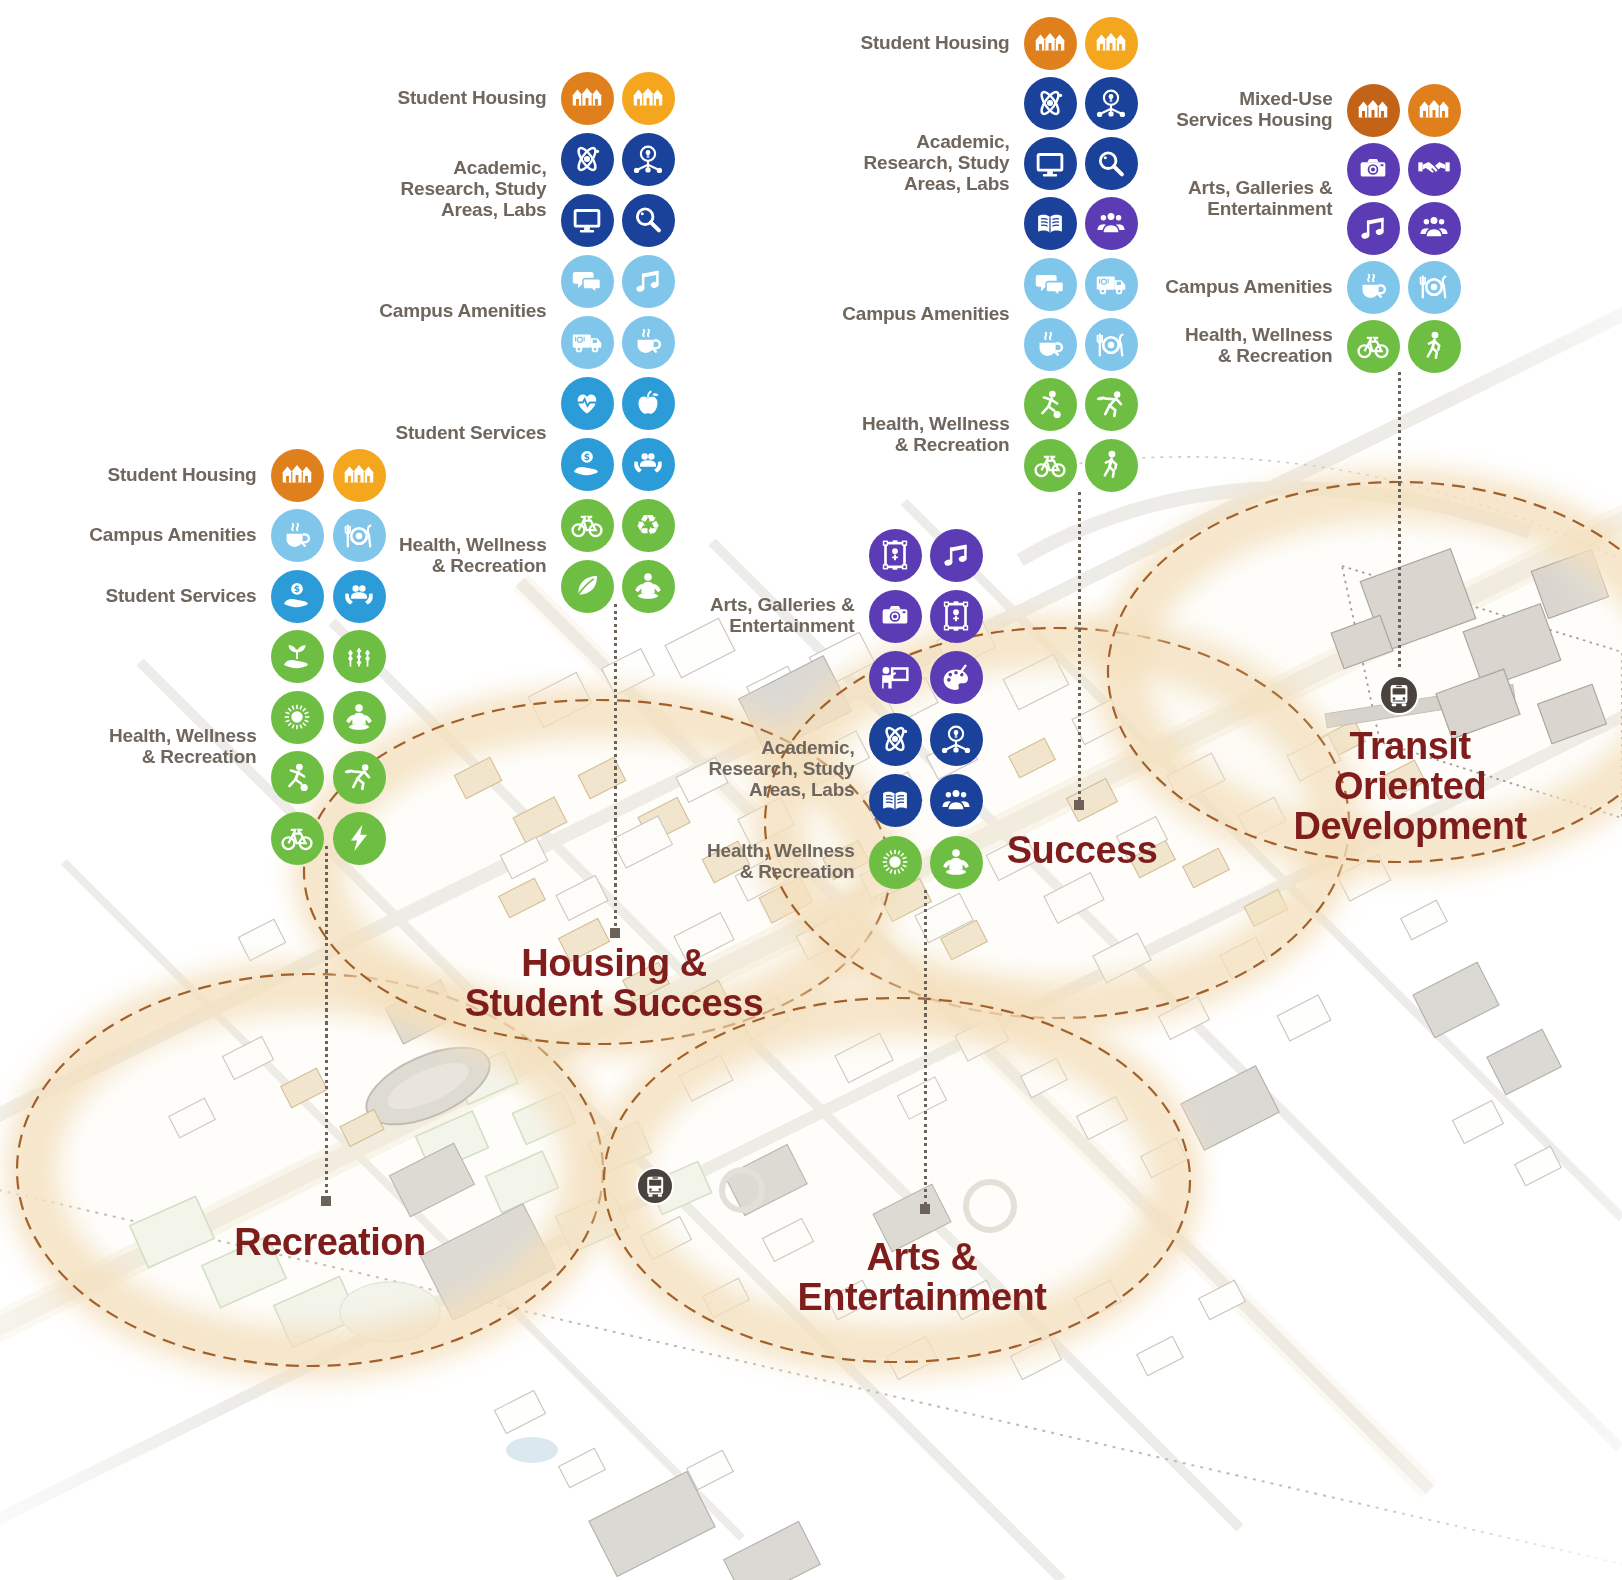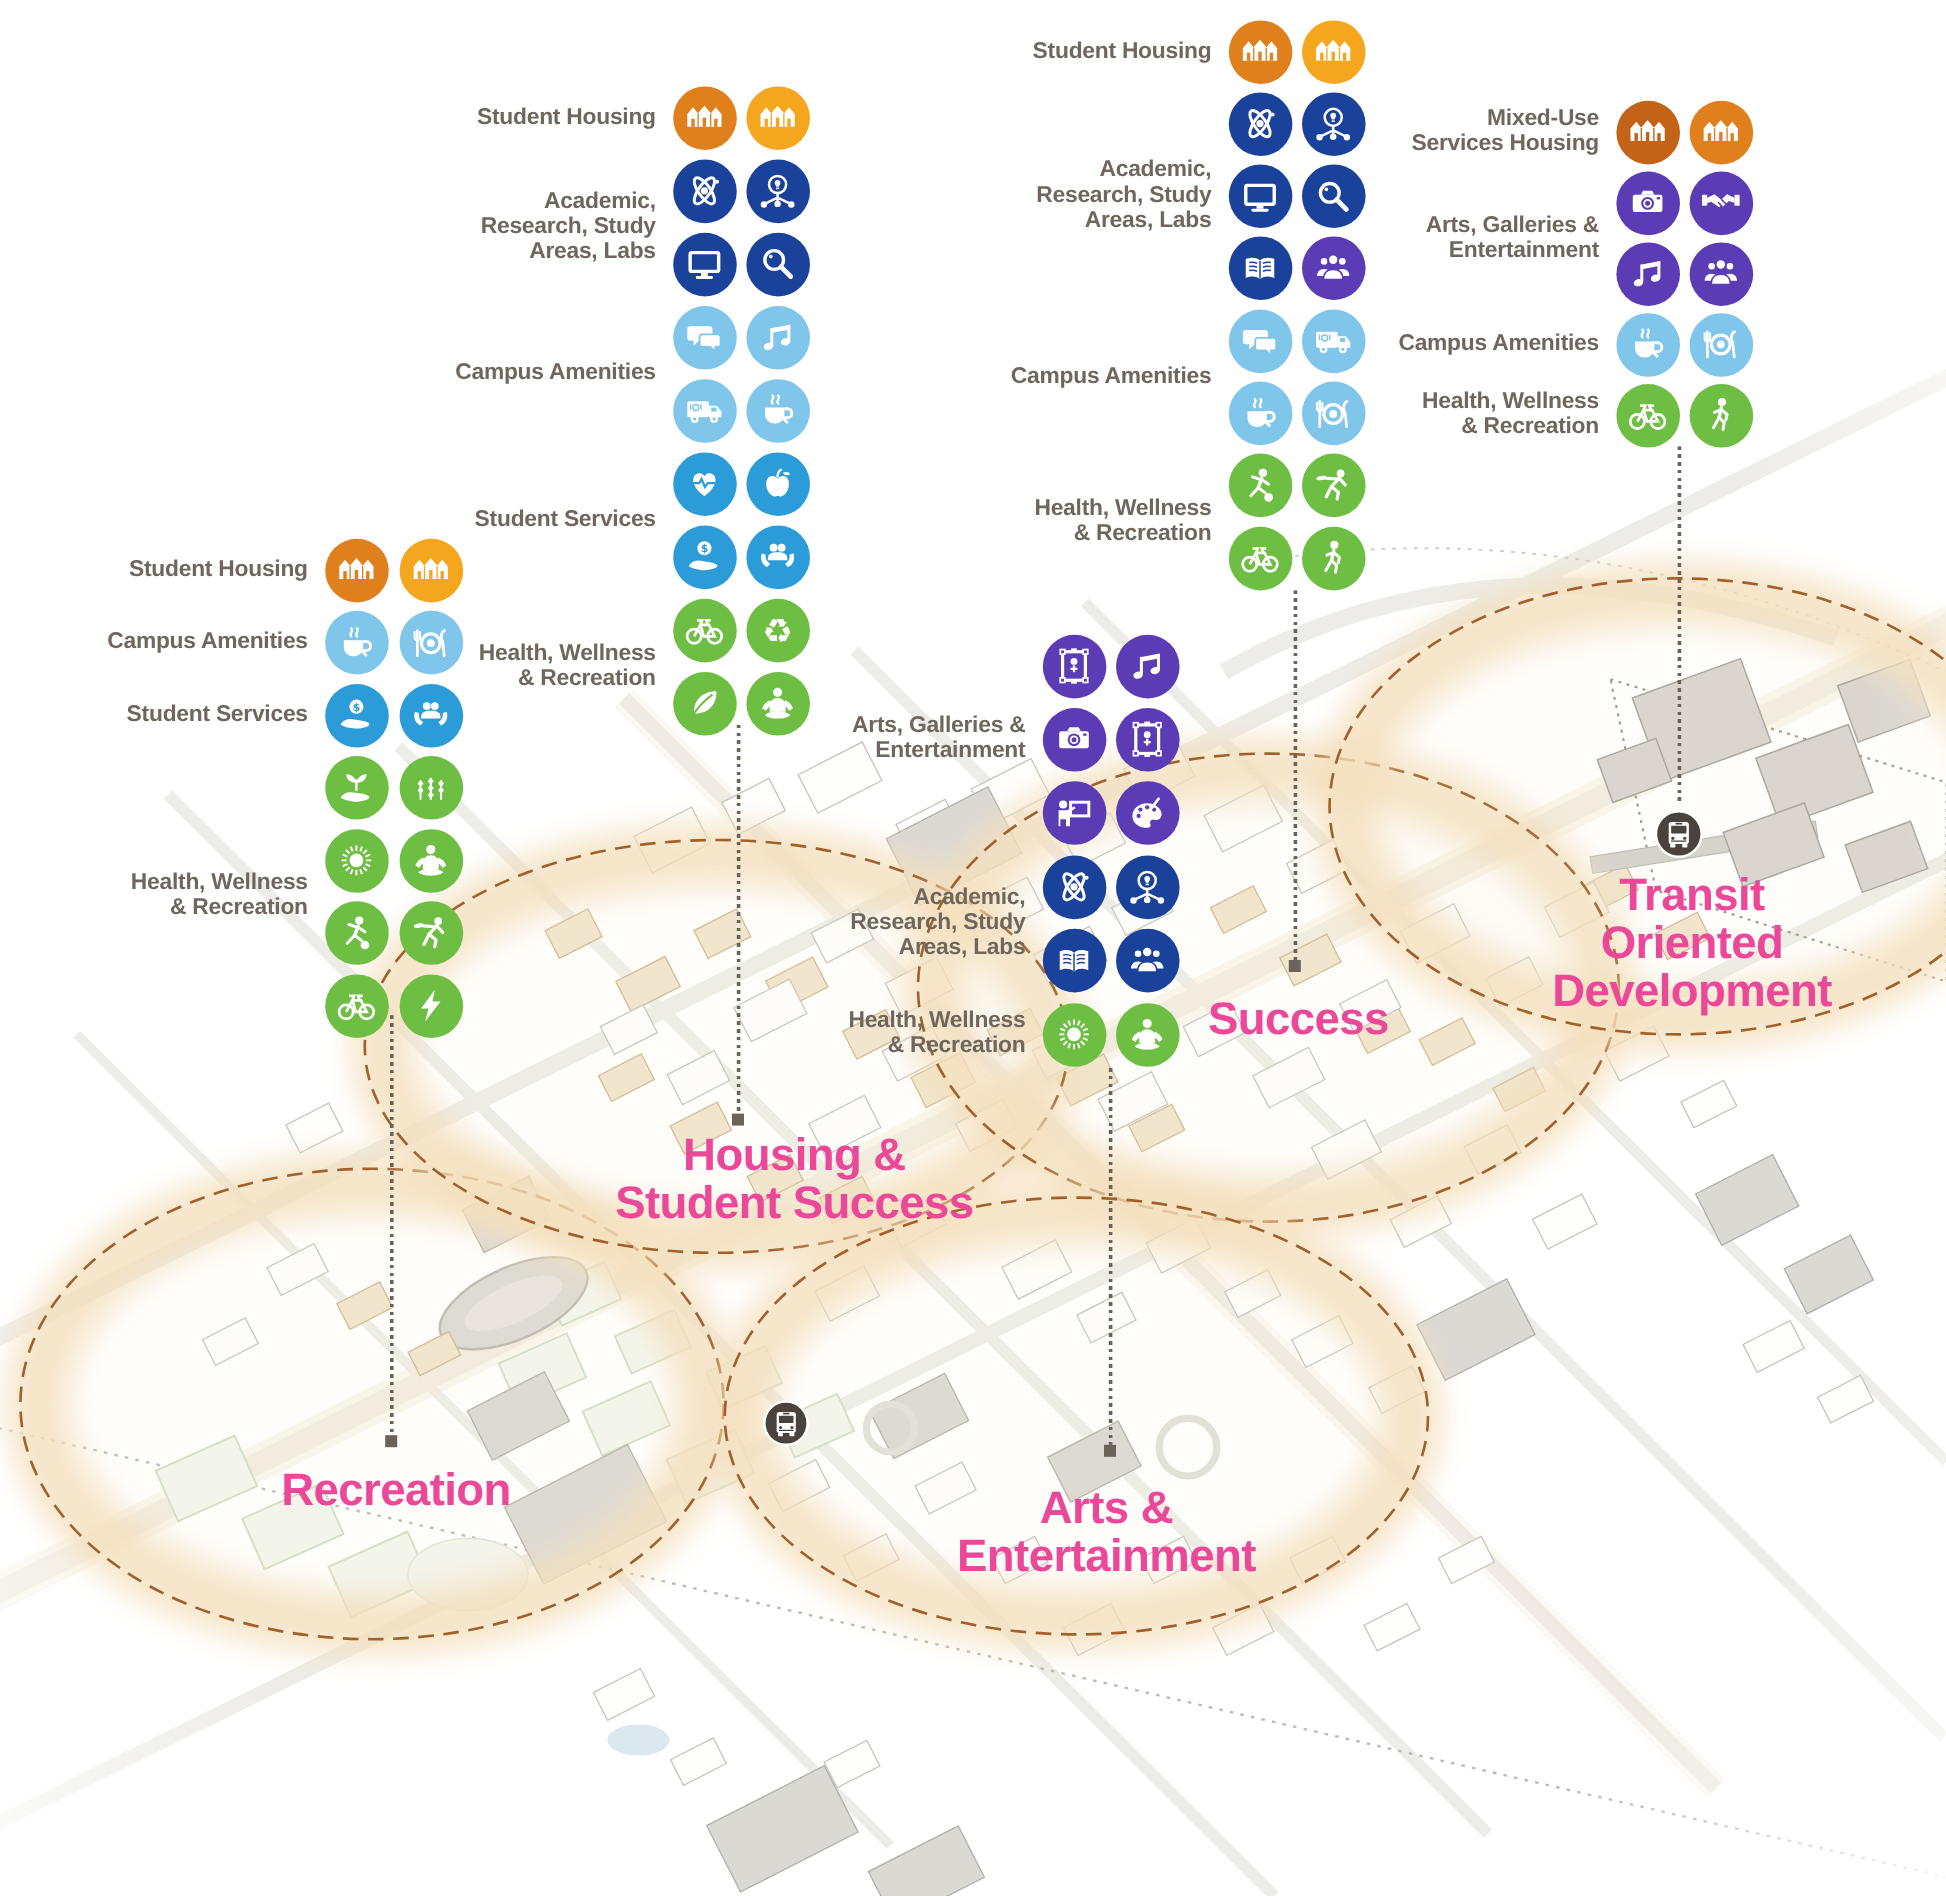--- a/index.html
+++ b/index.html
@@ -9,21 +9,21 @@
   #overlay{position:absolute;left:0;top:0;width:1622px;height:1580px;}
   .legend-col{position:absolute;left:0;top:0;}
   .ic{position:absolute;width:53px;height:53px;border-radius:50%;display:flex;
       align-items:center;justify-content:center;}
   .glabel{position:absolute;width:290px;text-align:right;font-size:19px;line-height:21px;
       font-weight:700;color:#6F665D;white-space:pre-line;letter-spacing:-0.2px;}
   .leader{position:absolute;width:3px;
       background-image:repeating-linear-gradient(to bottom,#6B6259 0 3px,transparent 3px 6.5px);}
   .lmark{position:absolute;width:10px;height:10px;background:#6B6259;}
   .dlabel{position:absolute;transform:translateX(-50%);font-size:38px;line-height:40px;
-      font-weight:700;color:#ec4899;white-space:pre-line;text-align:center;letter-spacing:-0.5px;}
+      font-weight:700;color:#7f1d1d;white-space:pre-line;text-align:center;letter-spacing:-0.5px;}
   .bus{position:absolute;border-radius:50%;border:2.5px solid #fff;box-sizing:border-box;
       display:flex;align-items:center;justify-content:center;}
 </style>
 </head>
 <body>
 
 <div id="stage">
   <svg id="map" width="1622" height="1580" viewBox="0 0 1622 1580">
     <defs>
       <filter id="blurG" x="-50%" y="-50%" width="200%" height="200%">
@@ -859,21 +859,21 @@
           </svg>
         </div>
         <div class="glabel" style="top: 324px; left: 1042.5px;">Health, Wellness
 &amp; Recreation</div>
       </div>
       <div class="leader" style="left: 324.5px; top: 846px; height: 350px;"></div>
       <div class="lmark" style="left: 321px; top: 1196px;"></div>
       <div class="dlabel" style="left: 330px; top: 1222px;">Recreation</div>
       <div class="leader" style="left: 613.5px; top: 604px; height: 324px;"></div>
       <div class="lmark" style="left: 610px; top: 928px;"></div>
-      <div class="dlabel" style="left: 614px; top: 943px; margin-left: 48px;">Housing &amp;
+      <div class="dlabel" style="left: 614px; top: 943px;">Housing &amp;
 Student Success</div>
       <div class="leader" style="left: 1077.5px; top: 492px; height: 308px;"></div>
       <div class="lmark" style="left: 1074px; top: 800px;"></div>
       <div class="dlabel" style="left: 1082px; top: 830px;">Success</div>
       <div class="leader" style="left: 923.5px; top: 890px; height: 314px;"></div>
       <div class="lmark" style="left: 920px; top: 1204px;"></div>
       <div class="dlabel" style="left: 922px; top: 1237px;">Arts &amp;
 Entertainment</div>
       <div class="leader" style="left: 1397.5px; top: 372px; height: 296px;"></div>
       <div class="dlabel" style="left: 1410px; top: 726px;">Transit Oriented

